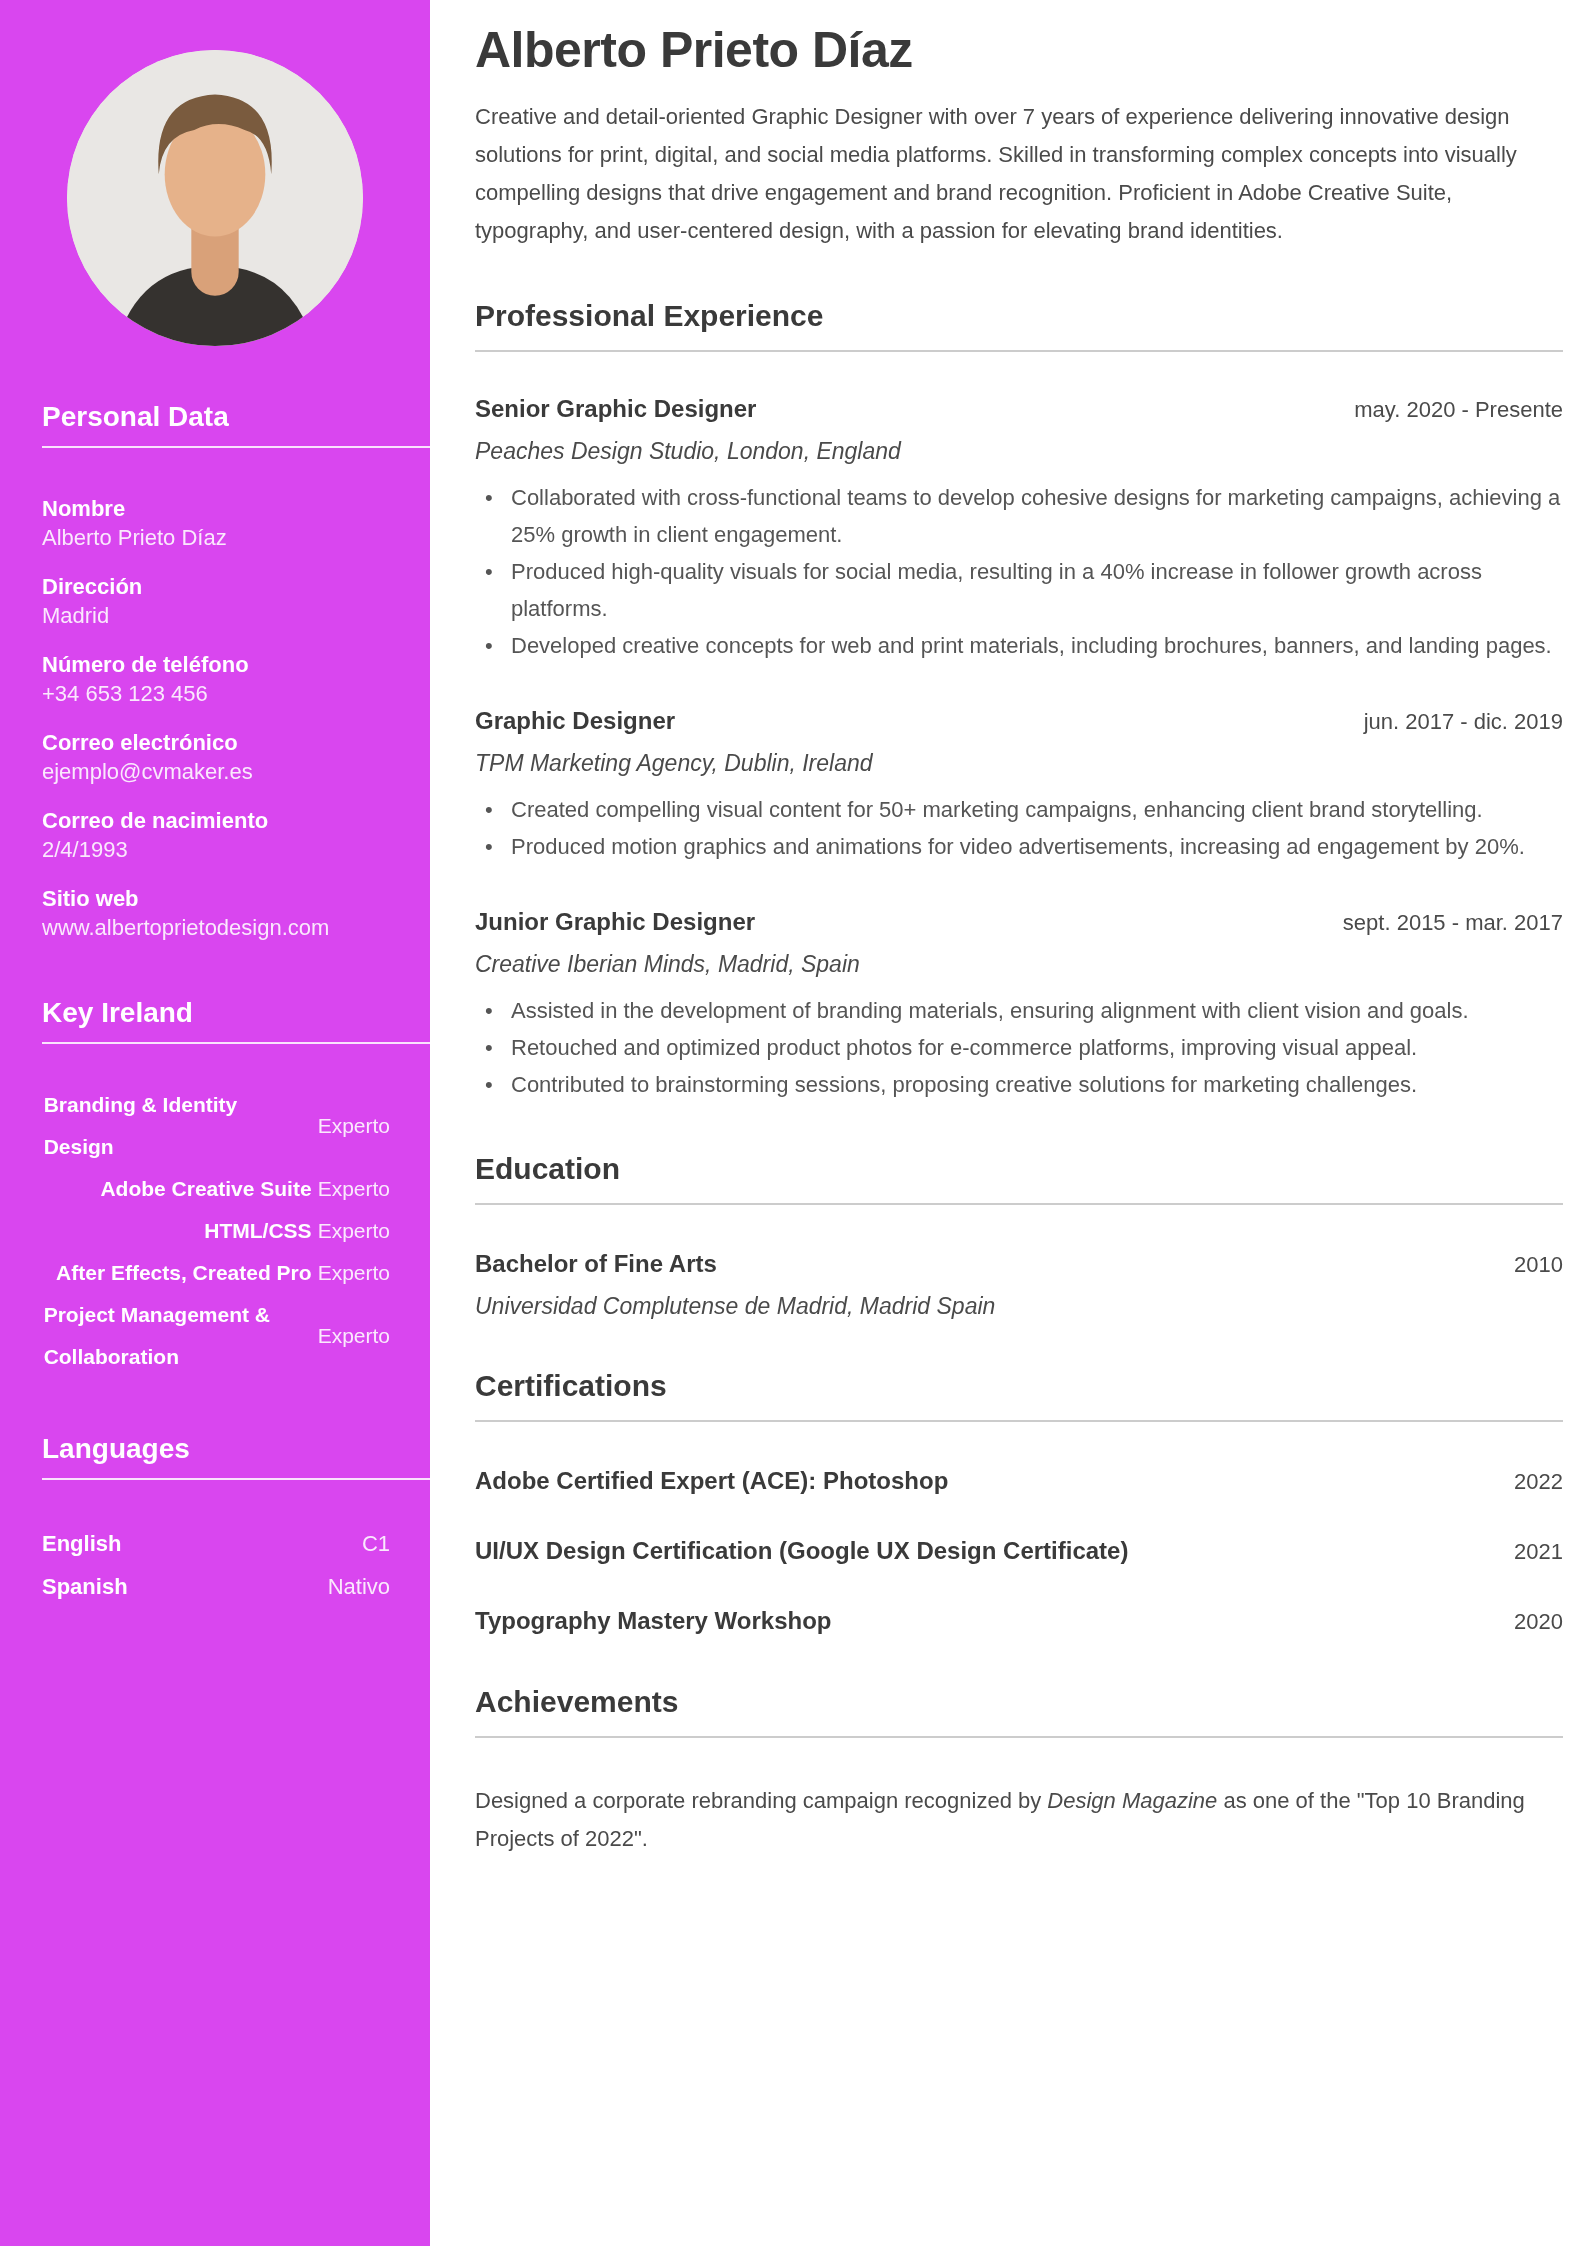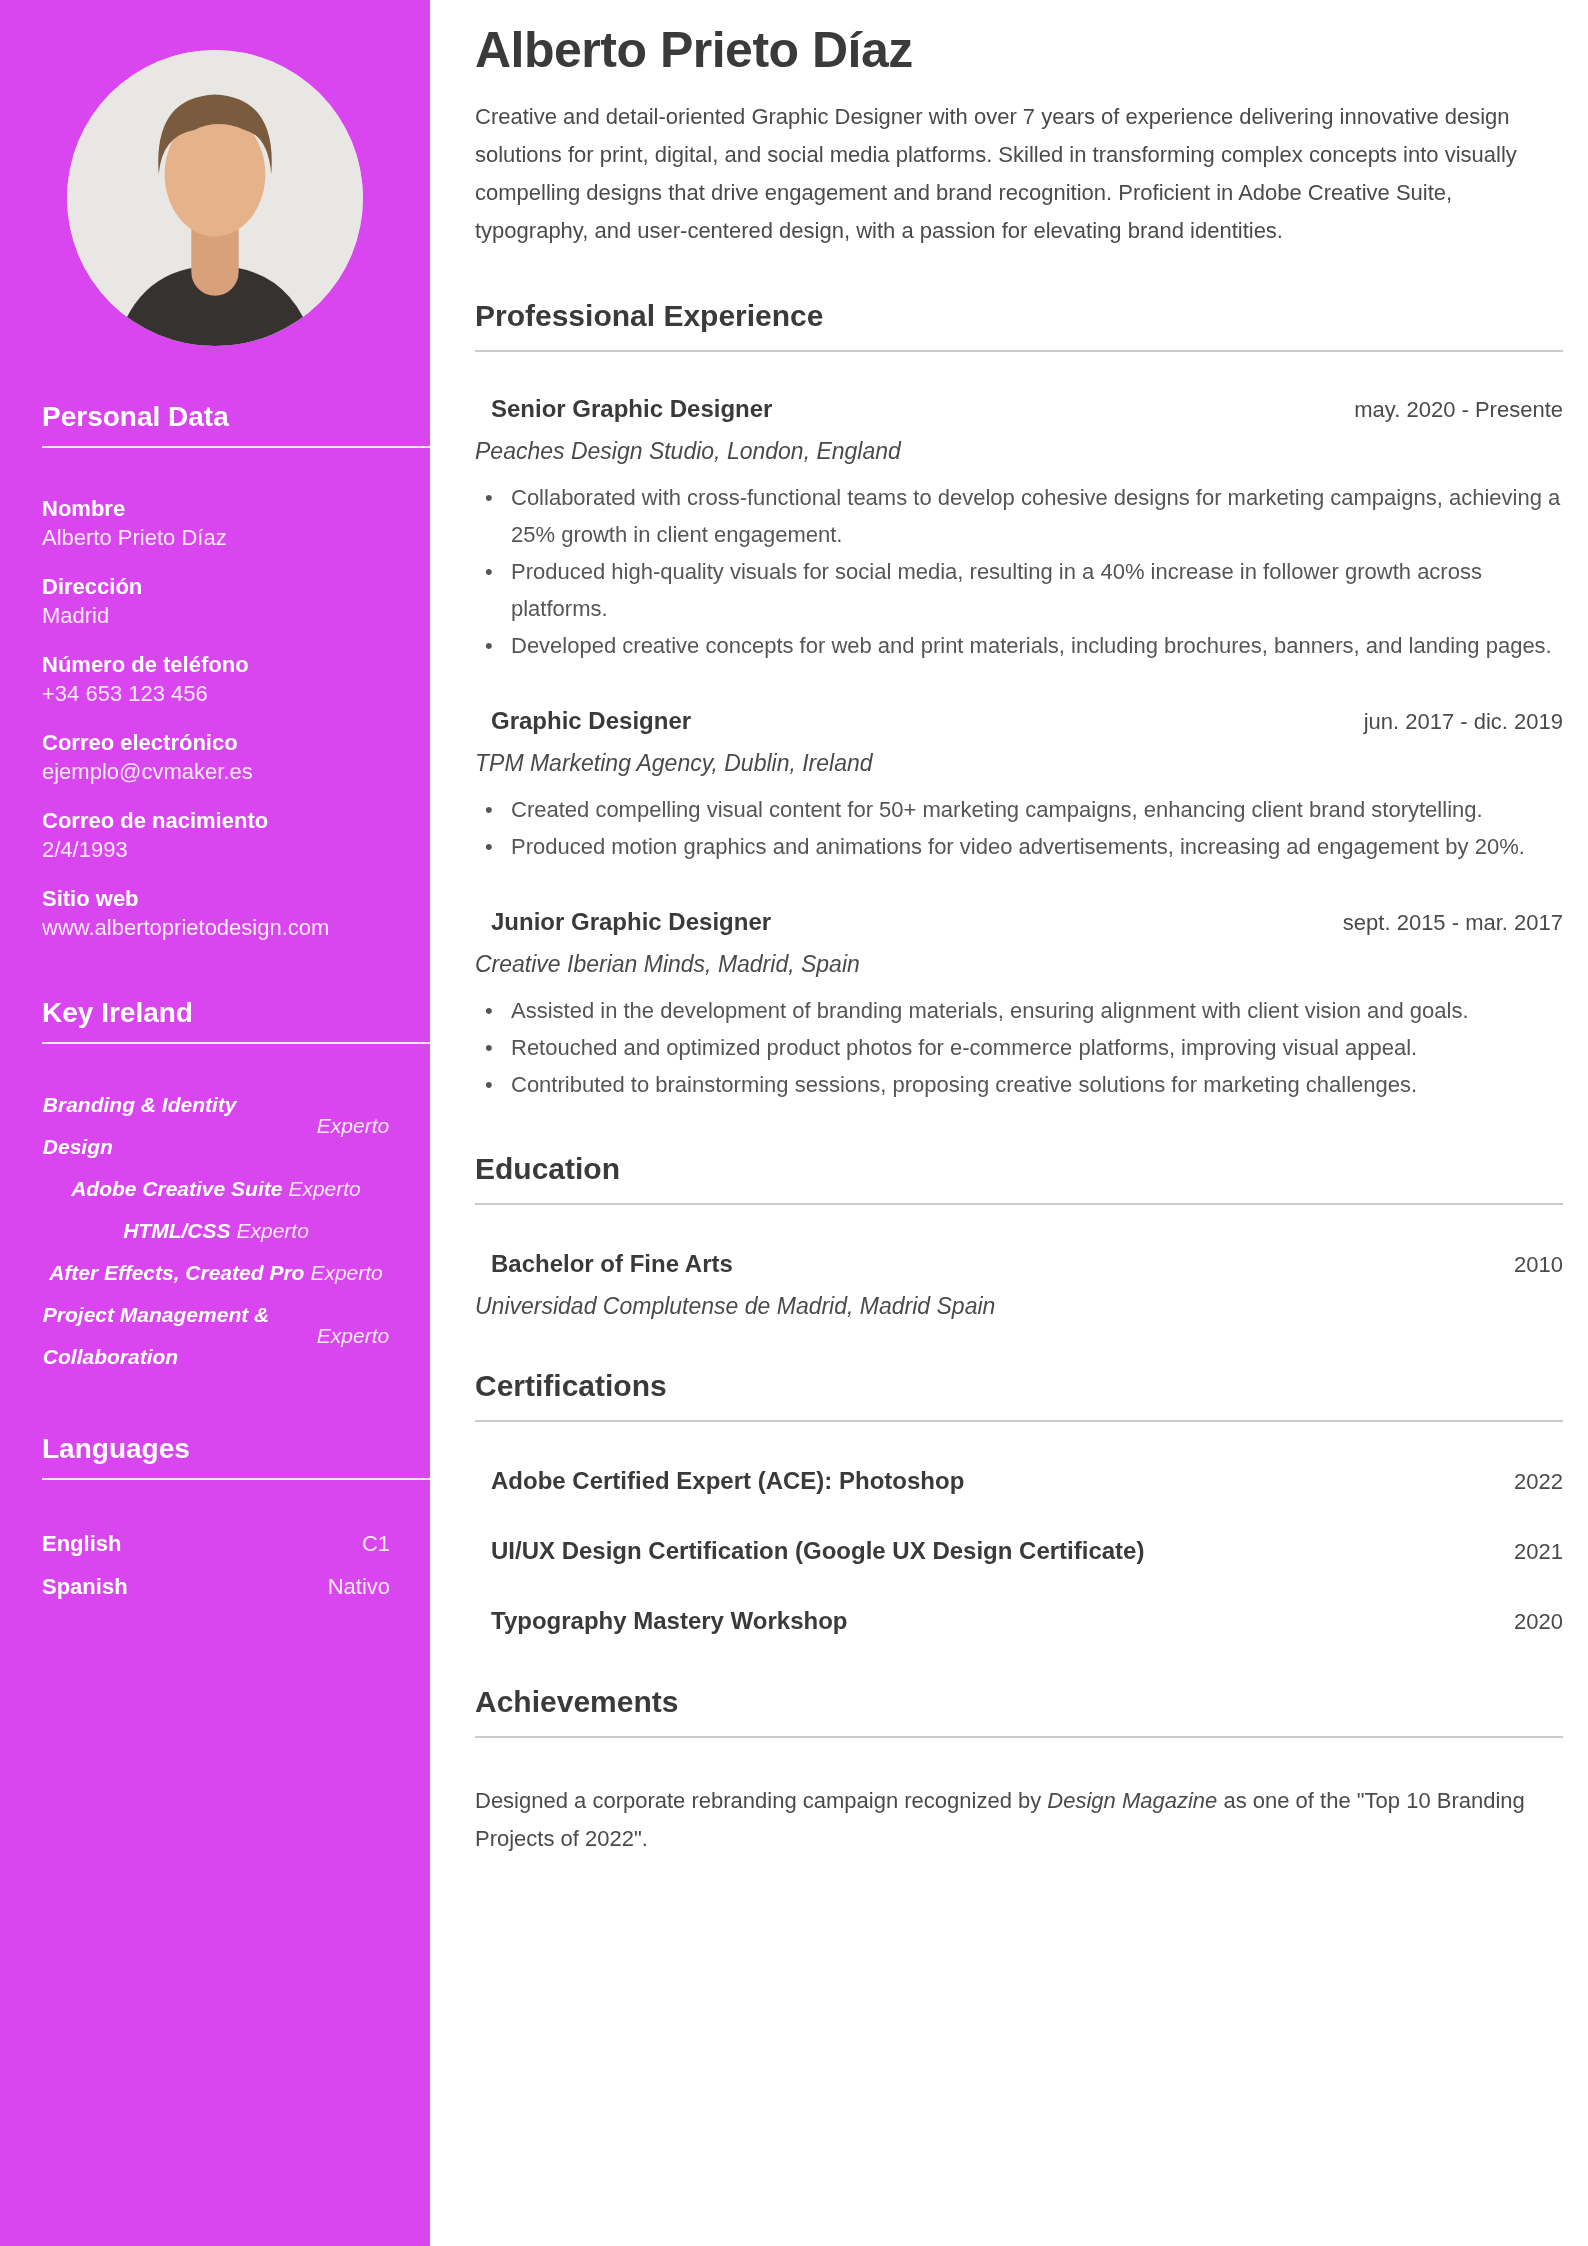--- a/index.html
+++ b/index.html
@@ -45,23 +45,22 @@
   }
 
   .fields { margin-top: 46px; }
   .field { margin-bottom: 20px; }
   .field-label { font-size: 22px; line-height: 29px; font-weight: bold; }
   .field-value { font-size: 22px; line-height: 29px; color: rgba(255,255,255,0.88); }
 
   .skill-list { margin-top: 40px; }
   .skill-row {
     display: flex;
-    justify-content: center;
+    justify-content: flex-end;
     align-items: center;
-    font-style: italic;
   }
   .skill-name { font-size: 21px; font-weight: bold; line-height: 42px; max-width: 268px; }
   .skill-level { font-size: 21px; color: rgba(255,255,255,0.88); white-space: nowrap; padding-left: 6px; }
 
   .lang-list { margin-top: 42px; }
   .lang-row { display: flex; justify-content: space-between; font-size: 22px; line-height: 43px; text-align: center; }
   .lang-name { font-weight: bold; }
   .lang-level { color: rgba(255,255,255,0.88); }
 
   
@@ -88,21 +87,21 @@
     line-height: 36px;
   }
   .section-hr {
     border: none;
     border-top: 2px solid #cccccc;
     margin: 16px 0 0;
   }
 
   .job { margin-top: 42px; }
   .row-split { display: flex; justify-content: space-between; align-items: baseline; }
-  .item-title { font-size: 24px; font-weight: bold; color: #3a3a3a; line-height: 30px; margin-left: 16px; }
+  .item-title { font-size: 24px; font-weight: bold; color: #3a3a3a; line-height: 30px; }
   .item-date { font-size: 22px; color: #4a4a4a; white-space: nowrap; padding-left: 20px; }
   .item-sub { font-size: 23px; font-style: italic; color: #4a4a4a; margin-top: 13px; line-height: 28px; }
 
   .bullets { margin: 14px 0 0; padding: 0; list-style: none; }
   .bullets li {
     font-size: 22px;
     line-height: 37px;
     color: #555555;
     position: relative;
     padding-left: 36px;

